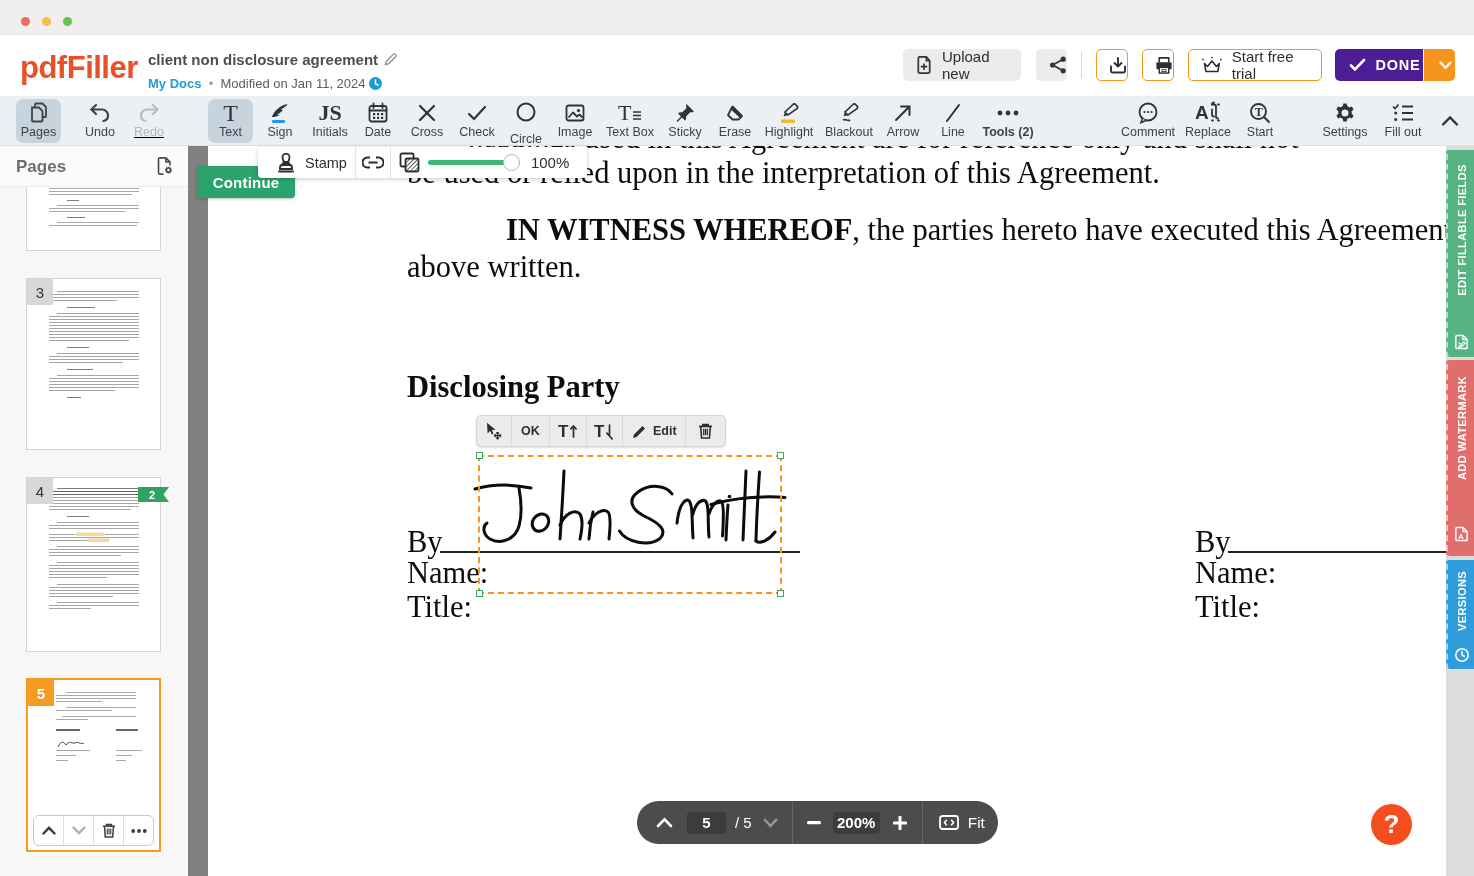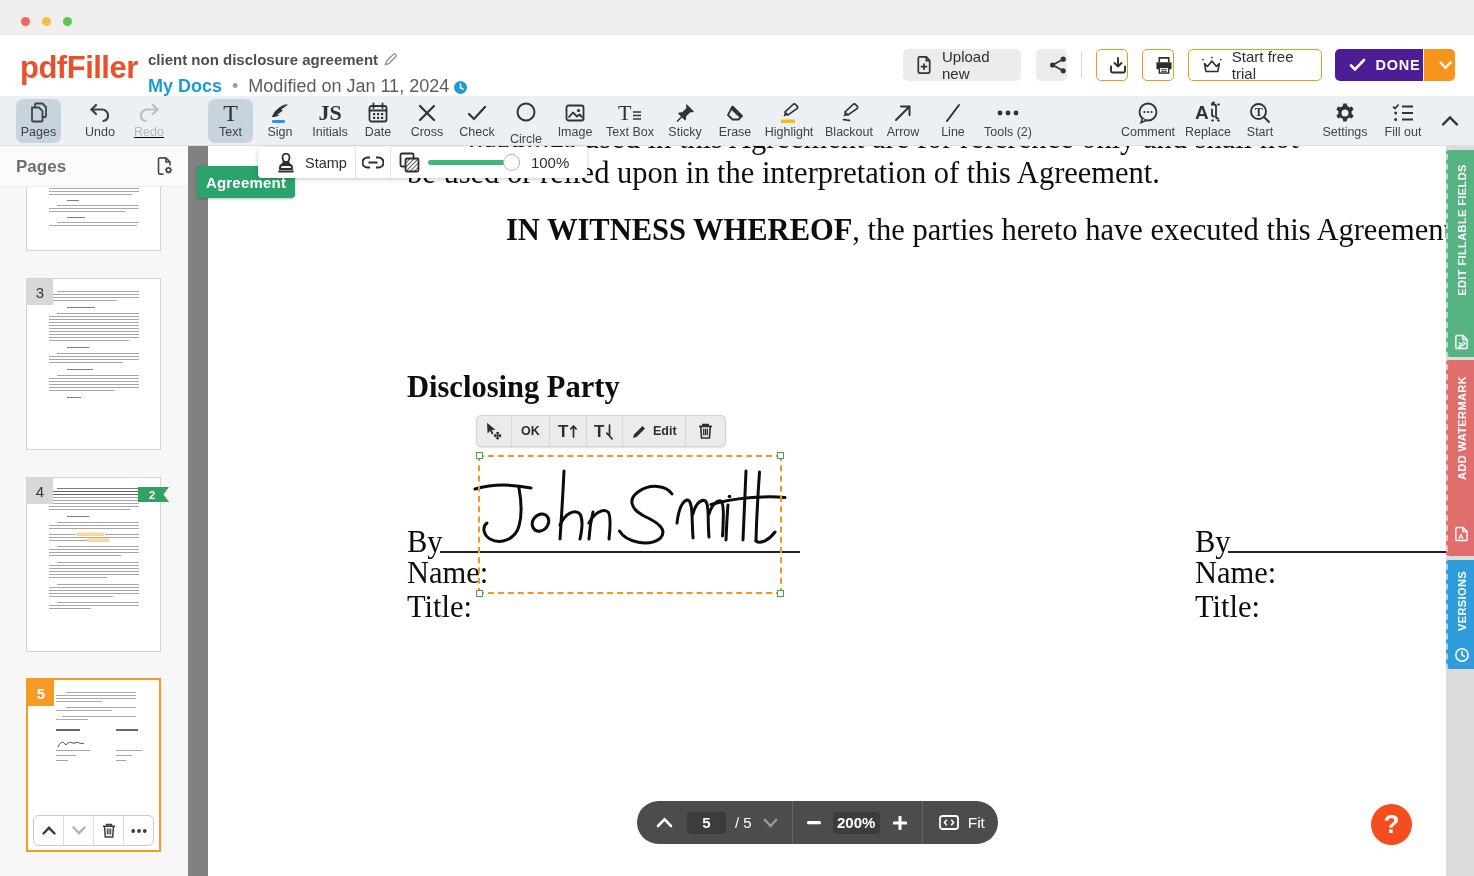--- a/index.html
+++ b/index.html
@@ -4,21 +4,21 @@
 <style>
   * { margin:0; padding:0; box-sizing:border-box; }
   html,body { width:1474px; height:876px; overflow:hidden; font-family:"Liberation Sans", sans-serif; }
   
   #macbar { position:absolute; left:0; top:0; width:1474px; height:35px; background:#f0efee; border-bottom:1px solid #e3e2e1;}
   .dot { position:absolute; top:17px; width:9px; height:9px; border-radius:50%; }
   
   #header { position:absolute; left:0; top:36px; width:1474px; height:60px; background:#ffffff; }
   #logo { position:absolute; left:20px; top:14px; font-size:31px; font-weight:bold; color:#e8512a; letter-spacing:-0.5px;}
   #doctitle { position:absolute; left:148px; top:15px; font-size:15px; font-weight:bold; color:#4e4e4e; }
-  #docsub { position:absolute; left:148px; top:40px; font-size:18px; color:#5c5c5c; }
+  #docsub { position:absolute; left:148px; top:40px; font-size:13px; color:#5c5c5c; }
   #docsub a { color:#1d9bd9; font-weight:bold; text-decoration:none; }
   .hbtn { position:absolute; top:13px; height:32px; border-radius:5px; display:flex; align-items:center; justify-content:center; font-size:15px; color:#333;padding-left:12px; }
   .gray { background:#ececec; }
   .obord { background:#fff; border:1px solid #f7941d; }
   
   #toolbar { position:absolute; left:0; top:96px; width:1474px; height:50px; background:#edf0f2; border-bottom:1px solid #dde1e4;}
   .tool { position:absolute; top:3px; width:50px; height:44px; display:flex; flex-direction:column; align-items:center; justify-content:flex-start; border-radius:7px;}
   .tool .ticon { height:24px; display:flex; align-items:center; justify-content:center; margin-top:2px;}
   .tool .tlabel { font-size:12.5px; color:#3d4248; margin-top:0px; white-space:nowrap;}
   .tool.active { background:#c7d3dd; }
@@ -49,20 +49,21 @@
   .zbox { background:#3c3c3c; border-radius:4px; height:22px; display:flex; align-items:center; justify-content:center; font-size:15px; font-weight:bold;}
   #help { position:absolute; left:1371px; top:804px; width:41px; height:41px; border-radius:50%; background:#f44d1e; color:#fff; display:flex; align-items:center; justify-content:center; font-size:26px; font-weight:bold; }
 </style>
 </head>
 <body>
 
 <div id="page">
   <div class="doctext" style="left:260px; top:-25px;">headings used in this Agreement are for reference only and shall not</div>
   <div class="doctext" style="left:199px; top:10px;">be used or relied upon in the interpretation of this Agreement.</div>
   <div class="doctext" style="left:298px; top:67px;"><b>IN WITNESS WHEREOF</b>, the parties hereto have executed this Agreement as of the date</div>
+  <div class="doctext" style="left:199px; top:104px;">above written.</div>
   <div class="doctext" style="left:199px; top:224px;"><b>Disclosing Party</b></div>
   <div class="doctext" style="left:199px; top:379px;">By</div>
   <div style="position:absolute; left:232px; top:405px; width:360px; height:1.6px; background:#222;"></div>
   <div class="doctext" style="left:199px; top:410px;">Name:</div>
   <div class="doctext" style="left:199px; top:444px;">Title:</div>
   <div class="doctext" style="left:987px; top:379px;">By</div>
   <div style="position:absolute; left:1020px; top:405px; width:218px; height:1.6px; background:#222;"></div>
   <div class="doctext" style="left:987px; top:410px;">Name:</div>
   <div class="doctext" style="left:987px; top:444px;">Title:</div>
   <svg id="sig" width="320" height="100" viewBox="0 0 320 100" style="position:absolute; left:264px; top:306px;" fill="none" stroke="#0c0c0c" stroke-width="3" stroke-linecap="round">
@@ -317,21 +318,21 @@
       <div class="tlabel">Arrow</div>
     </div>
   <div class="tool" style="left:928px;">
       <div class="ticon">
     <svg width="20" height="22" viewBox="0 0 20 22" stroke="#2e3338" stroke-width="2" stroke-linecap="round">
           <path d="M4 19 L16 3"></path>
         </svg>
   </div>
       <div class="tlabel">Line</div>
     </div>
-  <div class="tool" style="left:977px; width:62px;">
+  <div class="tool" style="left:977px; width:62px;font-weight:bold;">
       <div class="ticon">
     <svg width="24" height="8" viewBox="0 0 24 8" fill="#2e3338">
           <circle cx="4" cy="4" r="2.4"></circle>
           <circle cx="12" cy="4" r="2.4"></circle>
           <circle cx="20" cy="4" r="2.4"></circle>
         </svg>
   </div>
       <div class="tlabel">Tools (2)</div>
     </div>
 
@@ -535,21 +536,21 @@
       <div class="vt" style="height:82px;">
         <span class="vlabel">VERSIONS</span>
       </div>
     <svg width="16" height="16" viewBox="0 0 16 16" style="position:absolute; left:6px; top:87px;" fill="none" stroke="#fff" stroke-width="1.5">
         <circle cx="8" cy="8" r="6.2"></circle>
         <path d="M8 4.5 V8 L10.5 9.5" stroke-linecap="round"></path>
       </svg>
   </div>
 </div>
 
-<div id="continue">Agreement</div>
+<div id="continue">Continue</div>
 <div id="stampbar">
   <svg width="20" height="20" viewBox="0 0 20 20" style="margin-left:18px;" fill="none" stroke="#2e2e2e" stroke-width="1.8">
       <path d="M8 9 C7 7, 6.5 5.5, 6.5 4.2 a3.5 3.5 0 0 1 7 0 C13.5 5.5, 13 7, 12 9 Z"></path>
       <path d="M8 9 H12 L13.5 11 H6.5 Z" fill="#2e2e2e"></path>
       <path d="M4 14.5 a2.5 2.5 0 0 1 2.5-2.5 h7 a2.5 2.5 0 0 1 2.5 2.5 V16 H4 Z"></path>
       <path d="M3 18.5 H17" stroke-linecap="round"></path>
     </svg>
   <span style="margin-left:9px; font-size:14.5px; color:#2e2e2e;">Stamp</span>
   <div style="width:1px; height:31px; background:#e4e4e4; margin-left:8px;"></div>
   <svg width="22" height="13" viewBox="0 0 22 13" style="margin-left:6px;" fill="none" stroke="#2e2e2e" stroke-width="2">

